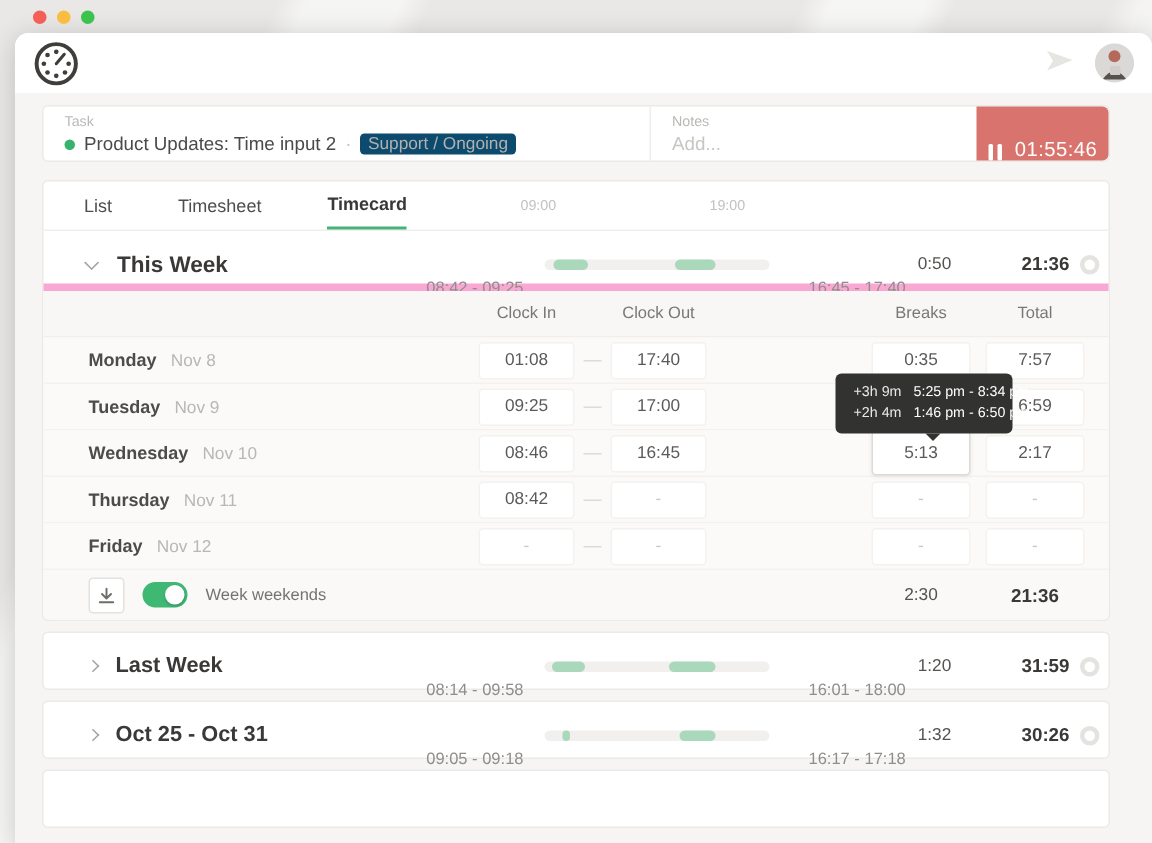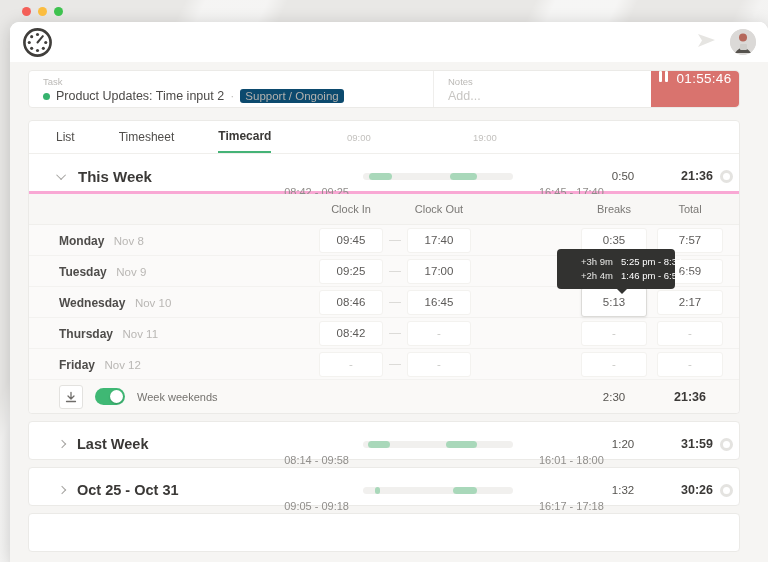--- a/index.html
+++ b/index.html
@@ -41,21 +41,21 @@
   .taskbar{ display:flex; height:38px; width:712px; }
   .task-sec{ flex:0 0 404px; padding:5px 10px 0 14px; }
   .notes-sec{ flex:1; border-left:1px solid #efeeec; padding:5px 10px 0 14px; }
   .mini-label{ font-size:9.5px; color:#bbb9b6; margin-bottom:2px; }
   .task-line{ display:flex; align-items:center; gap:6px; font-size:12.5px; color:#4c4a48; }
   .task-dot{ width:7px; height:7px; border-radius:50%; background:#36b36e; flex:none; }
   .task-sep{ color:#c2c0bd; }
   .task-chip{ font-size:11.5px; color:#b3b1ae; background:#0c4a6e; padding:1px 5px; border-radius:3px; }
   .notes-ph{ font-size:12.5px; color:#c8c6c3; }
   .timer{
-    flex:0 0 88px; display:flex; align-items:flex-start; justify-content:center; gap:9px;
+    flex:0 0 88px; display:flex; align-items:flex-end; justify-content:center; gap:9px;
     border-radius:0 4px 4px 0; color:#fff;
   }
   .pause-icon{ display:flex; gap:3px; }
   .pause-icon i{ display:block; width:3px; height:11px; background:#fff; border-radius:1px; }
   .timer-text{ font-size:13.5px; letter-spacing:.3px; }
 
   
   .main-card{ width:712px; margin-top:12px; border-radius:4px; }
   .tabs-row{ position:relative; height:33px; display:flex; align-items:stretch; gap:44px; padding-left:27px; border-bottom:1px solid #f0efec; }
   .tab{ display:flex; align-items:center; font-size:12px; color:#504e4b; cursor:default; }
@@ -67,21 +67,21 @@
   .week-grid{ display:grid; grid-template-columns:1fr 86px 14px 150px 12px 70px 56px 62px 26px; align-items:center; padding-left:30px; }
   .range{ font-size:11px; color:#908e8b; white-space:nowrap;margin-top:32px; }
   .r1{ text-align:right; } .r2{ text-align:left; padding-left:14px; }
   .bar-track{ position:relative; height:7px; border-radius:4px; background:#f1f0ee; }
   .bar-seg{ position:absolute; top:0; bottom:0; border-radius:4px; background:#a9d8ba; }
   .breaks-val{ font-size:11.5px; color:#55534f; text-align:center; }
   .total-val{ font-size:12.5px; font-weight:bold; color:#3b3937; text-align:right; }
   .gear-wrap{ display:flex; justify-content:center; }
   .ring{ width:13px; height:13px; border:3.5px solid #e4e3e0; border-radius:50%; }
 
-  .thisweek-row{ height:40px; border-bottom:3px solid #f9a8d4; }
+  .thisweek-row{ height:40px; border-bottom:5px solid #f9a8d4; }
   .tw-title-wrap{ display:flex; align-items:center; gap:12px; }
   .chev-down{ width:7px; height:7px; border-left:1.5px solid #a5a3a0; border-bottom:1.5px solid #a5a3a0; transform:rotate(-45deg) translateY(-2px); }
   .chev-right{ width:6px; height:6px; border-top:1.5px solid #a5a3a0; border-right:1.5px solid #a5a3a0; transform:rotate(45deg); }
   .tw-title{ font-size:15px; font-weight:bold; color:#3b3937; }
 
   
   .table-wrap{ position:relative; }
   .day-grid{ display:grid; grid-template-columns:1fr 64px 24px 64px 110px 66px 10px 66px 16px; align-items:center; padding-left:30px; }
   .table-head{ height:31px; background:#f8f7f5; border-bottom:1px solid #f0efec; }
   .col-h{ font-size:11px; color:#7a7875; text-align:center; }
@@ -92,21 +92,21 @@
     height:25px; line-height:23px; background:#fff; border:1px solid #f3f2ef; border-radius:3px;
     font-size:11.5px; color:#5c5a58; text-align:center;
   }
   .cell.empty-val{ color:#c9c8c5; }
   .cell.focused{ height:30px; line-height:28px; border-color:#dcdbd8; box-shadow:0 1px 3px rgba(0,0,0,.07); position:relative; z-index:2; }
   .dash{ height:1px; width:12px; background:#dcdbd8; margin:0 auto; }
 
   
   .tooltip{
     position:absolute; left:528px; top:55px; width:118px; z-index:6;
-    background:#323230; border-radius:4px; padding:6px 24px; color:#fff;
+    background:#323230; border-radius:4px; padding:6px 12px; color:#fff;
   }
   .tooltip:after{
     content:""; position:absolute; left:55%; bottom:-5px; margin-left:-5px;
     border:5px solid transparent; border-bottom:none; border-top-color:#323230;
   }
   .tt-row{ display:flex; gap:8px; font-size:9.5px; line-height:14px; white-space:nowrap; }
   .tt-dur{ flex:0 0 32px; color:#e9e9e7; }
   .tt-range{ color:#fff; }
 
   
@@ -235,21 +235,21 @@
           <div></div>
           <div class="col-h">Total</div>
           <div></div>
         </div>
 
         <div class="day-grid day-row">
           <div>
             <span class="day-name">Monday</span>
             <span class="day-date">Nov 8</span>
           </div>
-          <div class="cell">09:45</div>
+          <div class="cell">01:08</div>
           <div class="dash"></div>
           <div class="cell">17:40</div>
           <div></div>
           <div class="cell">0:35</div>
           <div></div>
           <div class="cell">7:57</div>
           <div></div>
         </div>
 
         <div class="day-grid day-row">

